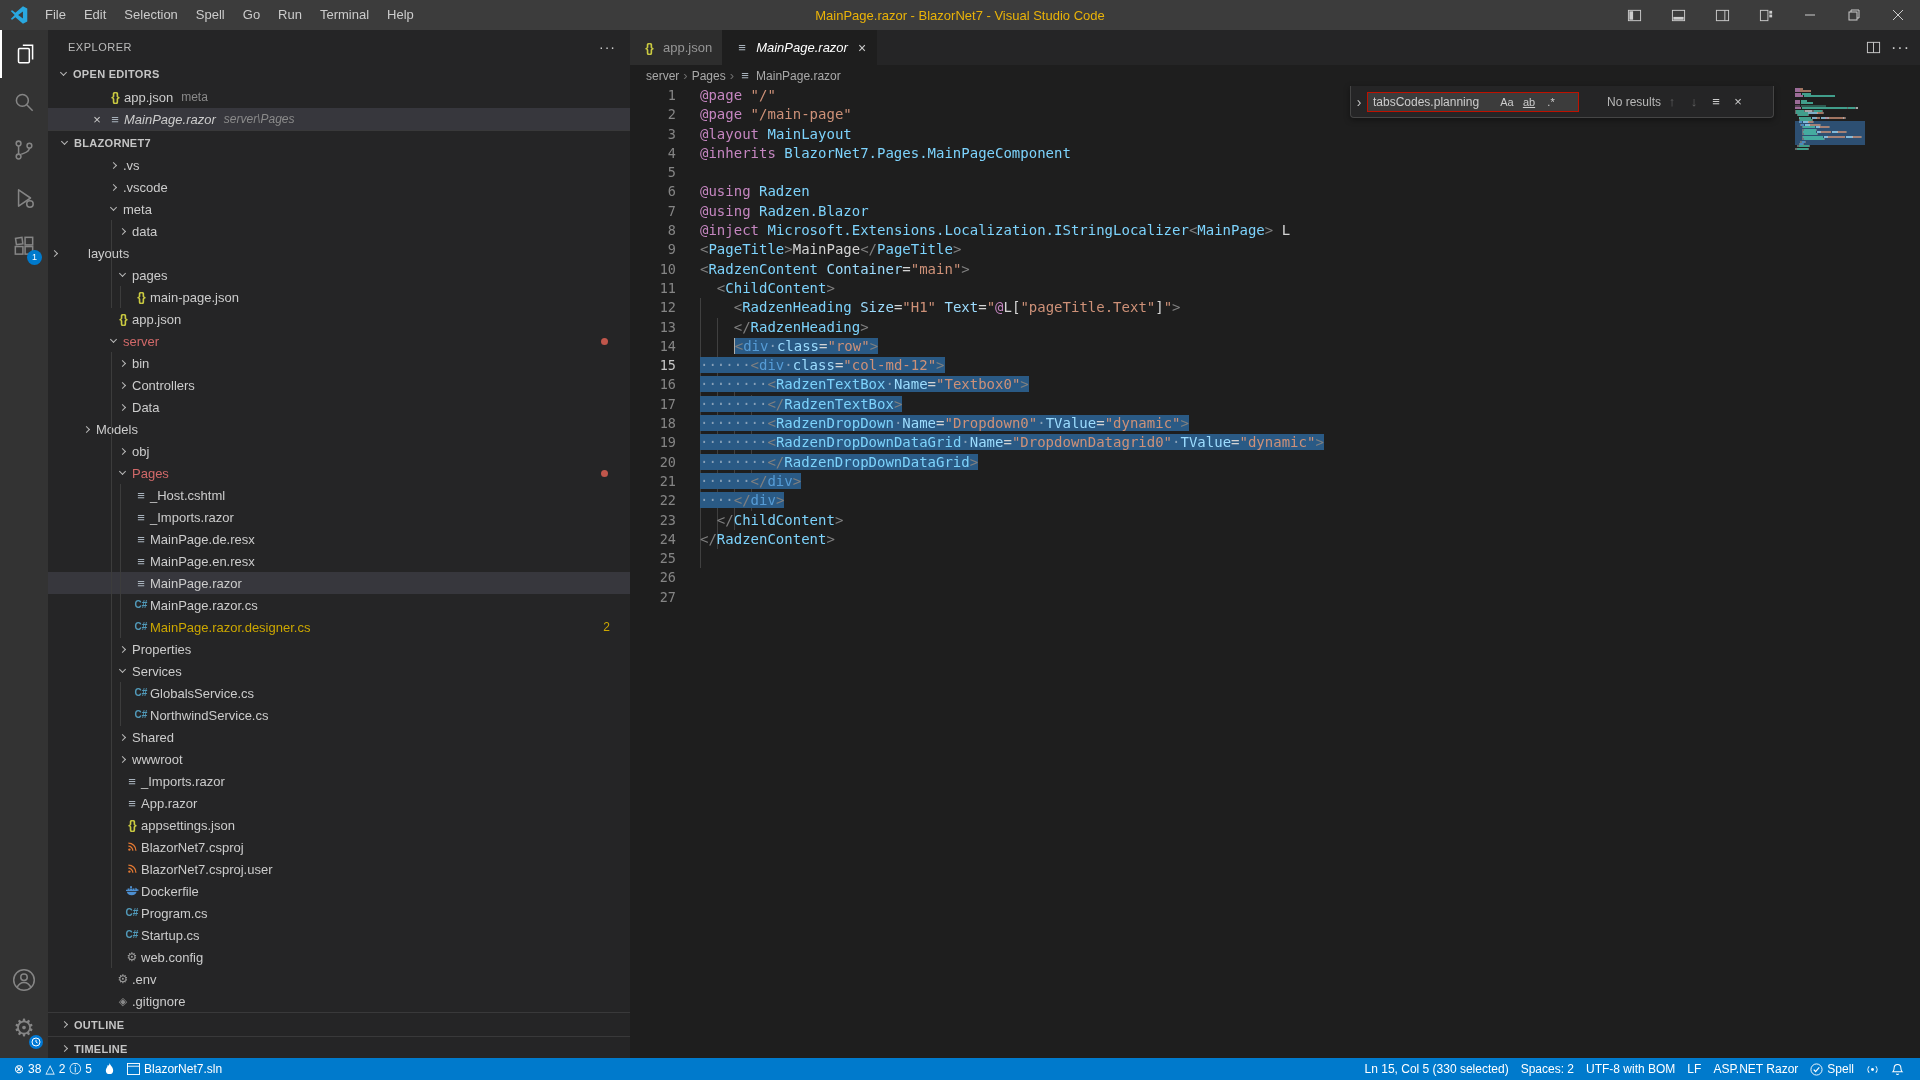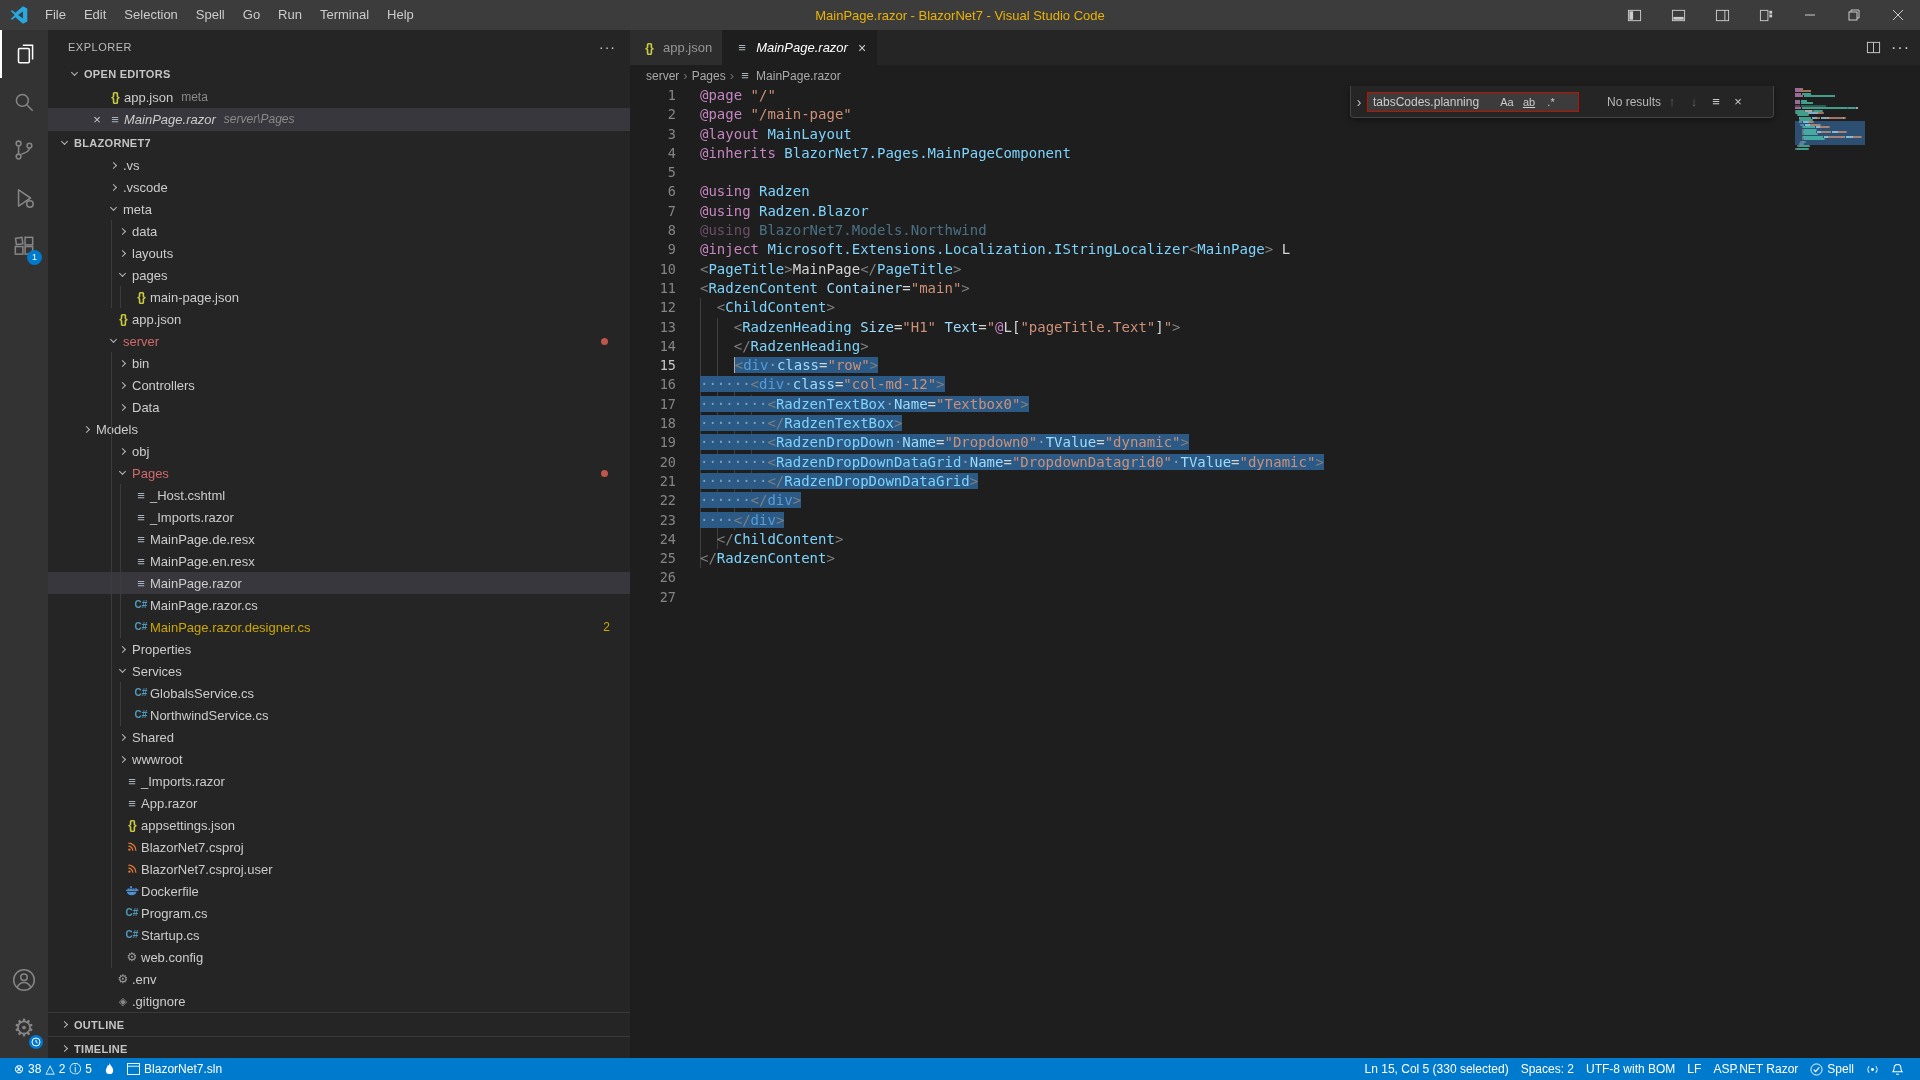--- a/index.html
+++ b/index.html
@@ -29,21 +29,21 @@
   .gear-glyph { font-size:24px; color:#858585; line-height:1; }
   .clock-badge { position:absolute; right:5px; bottom:3px; width:14px; height:14px; border-radius:7px; background:#0078d4;
                  display:flex; align-items:center; justify-content:center; }
 
   
   #sidebar { position:absolute; left:48px; top:30px; width:582px; height:1028px; background:#252526; z-index:30;
              font-size:13px; }
   #sb-title { height:32px; line-height:34px; padding-left:20px; font-size:11px; color:#bbbbbb; letter-spacing:.5px; position:relative;}
   #sb-title .more { position:absolute; right:14px; top:0; font-size:14px; color:#cccccc; letter-spacing:1px; cursor:pointer;}
   .sect-header { height:24px; display:flex; align-items:center; font-weight:bold; font-size:11px; color:#c5c5c5;
-                 letter-spacing:.3px; padding-left:20px; border-top:1px solid rgba(204,204,204,0.12); }
+                 letter-spacing:.3px; padding-left:9px; border-top:1px solid rgba(204,204,204,0.12); }
   .sect-header.noline { border-top:none; }
   .chev { display:inline-block; width:5px; height:5px; border-right:1.4px solid #b8b8b8; border-bottom:1.4px solid #b8b8b8;
           margin:0 7px 0 4px; transform:rotate(-45deg); flex:none; }
   .chev.open { transform:rotate(45deg); margin-top:-3px; }
   .row22 { height:22px; display:flex; align-items:center; position:relative; cursor:pointer; white-space:nowrap; }
   .row22.selected { background:#37373d; }
   .fi { display:inline-block; width:18px; flex:none; text-align:center; font-size:12px; line-height:1; }
   .fi-json { color:#cbcb41; font-weight:bold; letter-spacing:-1px; }
   .fi-razor { color:#a8b2bc; font-size:13px; }
   .fi-cs { color:#519aba; font-weight:bold; font-size:10px; }
@@ -276,21 +276,21 @@
           <span class="tree-label">.vscode</span>
         </div>
         <div class="row22" style="padding-left: 59px;">
           <span class="chev open"></span>
           <span class="tree-label">meta</span>
         </div>
         <div class="row22" style="padding-left: 68px;">
           <span class="chev"></span>
           <span class="tree-label">data</span>
         </div>
-        <div class="row22" style="padding-left: 68px;">
+        <div class="row22" style=" gap: 24px;">
           <span class="chev"></span>
           <span class="tree-label">layouts</span>
         </div>
         <div class="row22" style="padding-left: 68px;">
           <span class="chev open"></span>
           <span class="tree-label">pages</span>
         </div>
         <div class="row22" style="padding-left: 77px;">
           <span style="width: 7px; display: inline-block;"></span>
           <span class="fi fi-json">{}</span>
@@ -547,21 +547,20 @@
           <div class="gut">27</div>
         </div>
       <div id="codelines">
           <div class="line"><span class="tok c-k">@page</span><span class="tok c-p"> </span><span class="tok c-s">"/"</span></div>
           <div class="line"><span class="tok c-k">@page</span><span class="tok c-p"> </span><span class="tok c-s">"/main-page"</span></div>
           <div class="line"><span class="tok c-k">@layout</span><span class="tok c-p"> </span><span class="tok c-t">MainLayout</span></div>
           <div class="line"><span class="tok c-k">@inherits</span><span class="tok c-p"> </span><span class="tok c-t">BlazorNet7.Pages.MainPageComponent</span></div>
           <div class="line"></div>
           <div class="line"><span class="tok c-k">@using</span><span class="tok c-p"> </span><span class="tok c-t">Radzen</span></div>
           <div class="line"><span class="tok c-k">@using</span><span class="tok c-p"> </span><span class="tok c-t">Radzen.Blazor</span></div>
-          <div class="line dim"><span class="tok c-k">@using</span><span class="tok c-p"> </span><span class="tok c-t">BlazorNet7.Models.Northwind</span></div>
           <div class="line"><span class="tok c-k">@inject</span><span class="tok c-p"> </span><span class="tok c-t">Microsoft.Extensions.Localization.IStringLocalizer</span><span class="tok c-g">&lt;</span><span class="tok c-t">MainPage</span><span class="tok c-g">&gt;</span><span class="tok c-p"> L</span></div>
           <div class="line"><span class="tok c-g">&lt;</span><span class="tok c-t">PageTitle</span><span class="tok c-g">&gt;</span><span class="tok c-p">MainPage</span><span class="tok c-g">&lt;/</span><span class="tok c-t">PageTitle</span><span class="tok c-g">&gt;</span></div>
           <div class="line"><span class="tok c-g">&lt;</span><span class="tok c-t">RadzenContent</span><span class="tok c-p"> </span><span class="tok c-a">Container</span><span class="tok c-p">=</span><span class="tok c-s">"main"</span><span class="tok c-g">&gt;</span></div>
           <div class="line"><span class="tok c-p">  </span><span class="tok c-g">&lt;</span><span class="tok c-t">ChildContent</span><span class="tok c-g">&gt;</span></div>
           <div class="line"><span class="tok c-p">    </span><span class="tok c-g">&lt;</span><span class="tok c-t">RadzenHeading</span><span class="tok c-p"> </span><span class="tok c-a">Size</span><span class="tok c-p">=</span><span class="tok c-s">"H1"</span><span class="tok c-p"> </span><span class="tok c-a">Text</span><span class="tok c-p">=</span><span class="tok c-s">"</span><span class="tok c-k">@</span><span class="tok c-p">L[</span><span class="tok c-s">"pageTitle.Text"</span><span class="tok c-p">]</span><span class="tok c-s">"</span><span class="tok c-g">&gt;</span></div>
           <div class="line"><span class="tok c-p">    </span><span class="tok c-g">&lt;/</span><span class="tok c-t">RadzenHeading</span><span class="tok c-g">&gt;</span></div>
           <div class="line"><span class="tok c-p">    </span><span class="cursor"></span><span class="tok c-g sel">&lt;</span><span class="tok c-b sel">div</span><span class="tok c-w sel">·</span><span class="tok c-a sel">class</span><span class="tok c-p sel">=</span><span class="tok c-s sel">"row"</span><span class="tok c-g sel">&gt;</span></div>
           <div class="line"><span class="tok c-w sel">······</span><span class="tok c-g sel">&lt;</span><span class="tok c-b sel">div</span><span class="tok c-w sel">·</span><span class="tok c-a sel">class</span><span class="tok c-p sel">=</span><span class="tok c-s sel">"col-md-12"</span><span class="tok c-g sel">&gt;</span></div>
           <div class="line"><span class="tok c-w sel">········</span><span class="tok c-g sel">&lt;</span><span class="tok c-t sel">RadzenTextBox</span><span class="tok c-w sel">·</span><span class="tok c-a sel">Name</span><span class="tok c-p sel">=</span><span class="tok c-s sel">"Textbox0"</span><span class="tok c-g sel">&gt;</span></div>
           <div class="line"><span class="tok c-w sel">········</span><span class="tok c-g sel">&lt;/</span><span class="tok c-t sel">RadzenTextBox</span><span class="tok c-g sel">&gt;</span></div>

